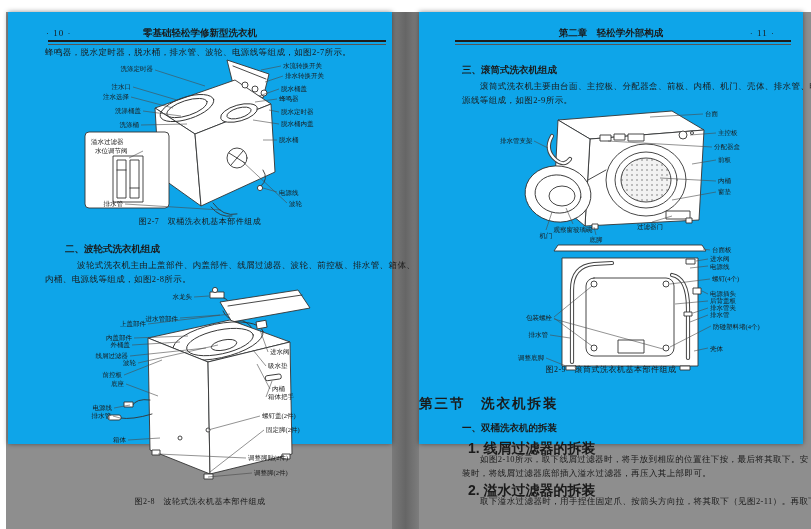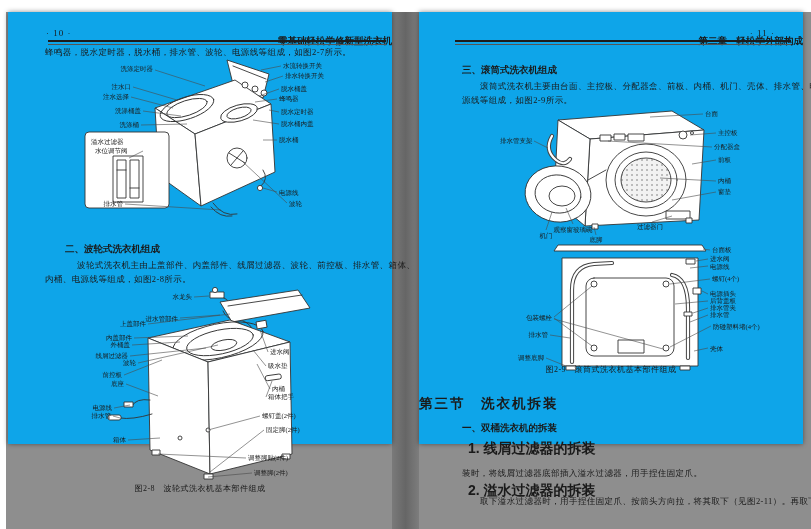--- a/index.html
+++ b/index.html
@@ -10,23 +10,23 @@
     color:#1a1a1a;
   }
   .backdrop{position:absolute;left:6px;top:12px;width:805px;height:517px;background:#8e8e8e;}
   .spine{position:absolute;left:392px;top:12px;width:27px;height:517px;
     background:linear-gradient(90deg,#7a7a7a,#666 50%,#7d7d7d);}
   .page{position:absolute;top:12px;height:432px;background:#0ea5e9;
     box-shadow:0 0 5px rgba(0,0,0,.45);}
   .page-left{left:8px;width:384px;}
   .page-right{left:419px;width:384px;}
   .pagenum{position:absolute;top:16px;font-size:9px;letter-spacing:1px;}
-  .htitle{position:absolute;top:15px;left:0;right:0;text-align:right;
+  .htitle{position:absolute;top:15px;left:0;right:0;text-align:center;
     font-weight:bold;font-size:9.5px;
-    font-family:"Liberation Sans","DejaVu Sans",sans-serif;margin-top:8px;}
+    font-family:"Liberation Sans","DejaVu Sans",sans-serif;}
   .hrule{position:absolute;height:5px;}
   .hrule .thick{border-top:2.5px solid #1c1c1c;}
   .hrule .thin{border-top:1px solid #555;margin-top:1.5px;}
   .line{position:absolute;font-size:8.5px;white-space:nowrap;letter-spacing:.4px;}
   .caption{position:absolute;left:0;right:0;text-align:center;font-size:8px;letter-spacing:.5px;}
   .sechead{position:absolute;font-weight:bold;font-size:9.5px;white-space:nowrap;
     font-family:"Liberation Sans","DejaVu Sans",sans-serif;}
   .bighead{position:absolute;left:0;right:0;text-align:left;font-weight:bold;
     font-size:13.5px;letter-spacing:2px;}
   .subhead{position:absolute;font-weight:bold;font-size:14px;white-space:nowrap;
@@ -120,20 +120,21 @@
     <text x="228" y="10">水流转换开关</text>
     <text x="230" y="20">排水转换开关</text>
     <text x="226" y="33">脱水桶盖</text>
     <text x="224" y="43">蜂鸣器</text>
     <text x="226" y="56">脱水定时器</text>
     <text x="226" y="68">脱水桶内盖</text>
     <text x="224" y="84">脱水桶</text>
     <text x="224" y="137">电源线</text>
     <text x="234" y="148">波轮</text>
   </svg>
+  <div class="caption" style="top:204px;">图2-7　双桶洗衣机基本部件组成</div>
 
   <div class="sechead" style="left:57px;top:231px;">二、波轮式洗衣机组成</div>
   <div class="line" style="left:69px;top:248px;">波轮式洗衣机主由上盖部件、内盖部件、线屑过滤器、波轮、前控板、排水管、箱体、</div>
   <div class="line" style="left:37px;top:262px;">内桶、电源线等组成，如图2-8所示。</div>
 
   <svg style="left:52px;top:276px;" width="330" height="192" viewBox="0 0 330 192">
     <g>
 
       <rect class="art" x="150" y="4" width="14" height="6"></rect>
       <circle class="art" cx="155" cy="2" r="2.6"></circle>
@@ -205,21 +206,21 @@
     <text x="66" y="154" text-anchor="end">箱体</text>
     <text x="210" y="66">进水阀</text>
     <text x="208" y="80">吸水垫</text>
     <text x="212" y="103">内桶</text>
     <text x="208" y="111">箱体把手</text>
     <text x="202" y="130">螺钉盖(2件)</text>
     <text x="206" y="144">固定脚(2件)</text>
     <text x="188" y="172">调整脚贴(2件)</text>
     <text x="194" y="187">调整脚(2件)</text>
   </svg>
-  <div class="caption" style="top:471px;">图2-8　波轮式洗衣机基本部件组成</div>
+  <div class="caption" style="top:484px;">图2-8　波轮式洗衣机基本部件组成</div>
 </div>
 
 <div class="page page-right">
   <div class="htitle">第二章　轻松学外部构成</div>
   <div class="pagenum" style="right:28px;">· 11 ·</div>
   <div class="hrule" style="left:36px;right:12px;top:28px;">
     <div class="thick"></div>
       <div class="thin"></div>
   </div>
 
@@ -338,16 +339,17 @@
     <text x="210" y="243">壳体</text>
     <text x="52" y="212" text-anchor="end">包装螺栓</text>
     <text x="48" y="229" text-anchor="end">排水管</text>
     <text x="44" y="252" text-anchor="end">调整底脚</text>
   </svg>
   <div class="caption" style="top:352px;">图2-9　滚筒式洗衣机基本部件组成</div>
 
   <div class="bighead" style="top:383px;">第三节　洗衣机拆装</div>
   <div class="subhead" style="left:43px;top:410px;font-size:9.5px;">一、双桶洗衣机的拆装</div>
   <div class="subhead" style="left:49px;top:428px;">1. 线屑过滤器的拆装</div>
-  <div class="line" style="left:43px;top:456px;">装时，将线屑过滤器底部插入溢水过滤器，用手捏住固定爪。</div>
+  <div class="line" style="left:61px;top:442px;">如图2-10所示，取下线屑过滤器时，将手放到相应的位置往下按，最后将其取下。安</div>
+  <div class="line" style="left:43px;top:456px;">装时，将线屑过滤器底部插入溢水过滤器，再压入其上部即可。</div>
   <div class="subhead" style="left:49px;top:470px;">2. 溢水过滤器的拆装</div>
   <div class="line" style="left:61px;top:484px;">取下溢水过滤器时，用手捏住固定爪、按箭头方向拉，将其取下（见图2-11）。再取下</div>
 </div>
 
 </body></html>

